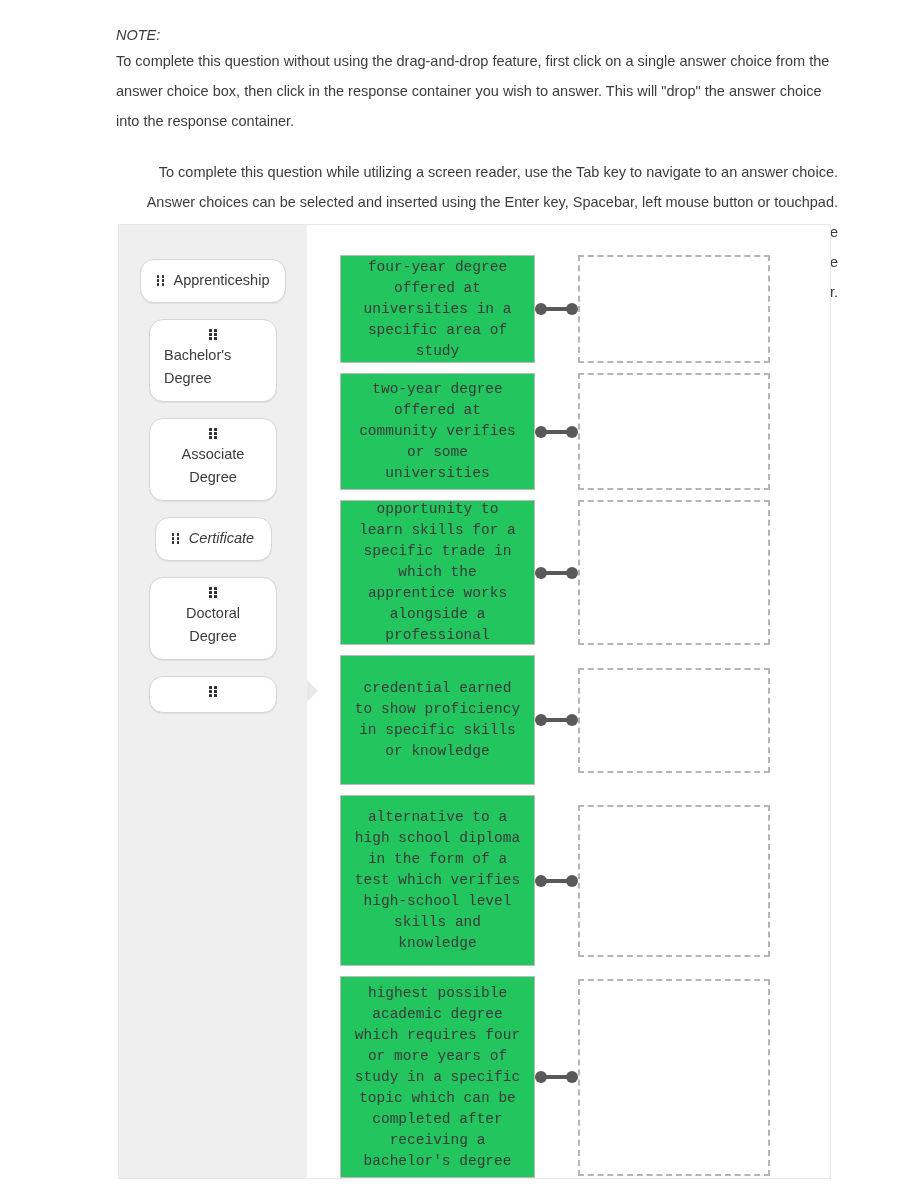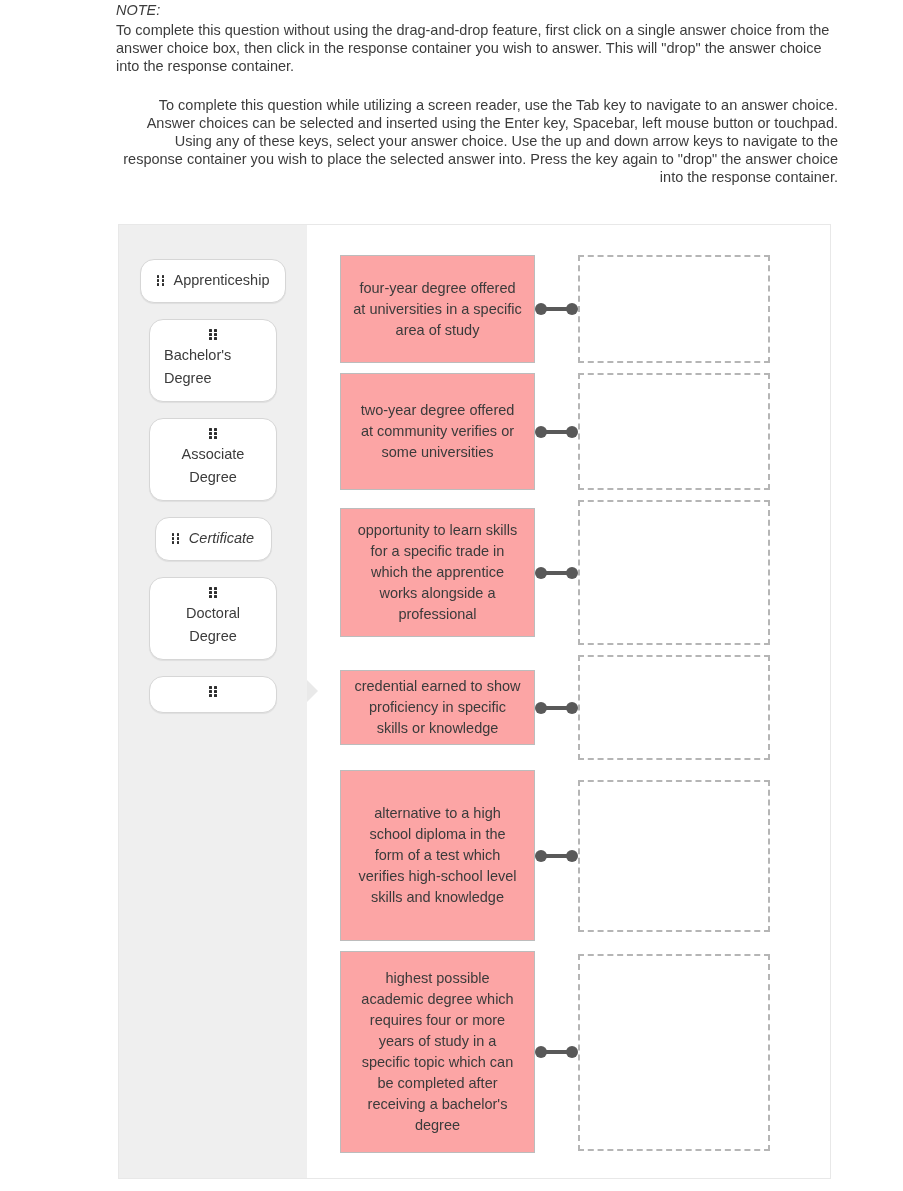--- a/index.html
+++ b/index.html
@@ -13,33 +13,33 @@
     font-family: "Liberation Sans", sans-serif;
     color: #333333;
     overflow: hidden;
     position: relative;
   }
 
   
   #instructions {
     position: absolute;
     left: 116px;
-    top: 0;
+    top: 25px;
     width: 722px;
   }
   .note-label {
     font-style: italic;
     font-size: 14.5px;
     line-height: 21px;
     color: #3c3c3c;
     margin: 0 0 0 0;
   }
   .note-para {
     font-size: 14.5px;
-    line-height: 18px;
+    line-height: 30px;
     color: #3c3c3c;
     margin: 0;
   }
   .note-para.second {
     margin-top: 21px;
     text-align: right;
   }
 
   
   #activity-panel {
@@ -144,29 +144,30 @@
   .match-row {
     display: flex;
     align-items: center;
     margin-bottom: 10px;
     padding-left: 33px;
   }
   .prompt-card {
     width: 195px;
     box-sizing: border-box;
     border: 1px solid #bcbcbc;
-    background: #fca5a5;
+    background: #22c55e;
     font-size: 14.5px;
     line-height: 21px;
     color: #3b3b3b;
     text-align: center;
     padding: 10px 12px;
     display: flex;
     align-items: center;
     justify-content: center;
+    font-family: Liberation Mono, monospace;
   }
   
   .connector {
     width: 43px;
     height: 14px;
     position: relative;
     flex: 0 0 43px;
   }
   .connector .bar {
     position: absolute;
@@ -281,31 +282,31 @@
       <div class="prompt-card" style="height:117px">two-year degree offered at community verifies or some universities</div>
       <div class="connector">
         <span class="bar"></span>
           <span class="knob left"></span>
           <span class="knob right"></span>
       </div>
       <div class="dropzone" style="height:117px"></div>
     </div>
 
     <div class="match-row">
-      <div class="prompt-card" style="height:129px">opportunity to learn skills for a specific trade in which the apprentice works alongside a professional</div>
+      <div class="prompt-card" style="height:145px">opportunity to learn skills for a specific trade in which the apprentice works alongside a professional</div>
       <div class="connector">
         <span class="bar"></span>
           <span class="knob left"></span>
           <span class="knob right"></span>
       </div>
       <div class="dropzone" style="height:145px"></div>
     </div>
 
     <div class="match-row">
-      <div class="prompt-card" style="height:75px">credential earned to show proficiency in specific skills or knowledge</div>
+      <div class="prompt-card" style="height:130px">credential earned to show proficiency in specific skills or knowledge</div>
       <div class="connector">
         <span class="bar"></span>
           <span class="knob left"></span>
           <span class="knob right"></span>
       </div>
       <div class="dropzone" style="height:105px"></div>
     </div>
 
     <div class="match-row">
       <div class="prompt-card" style="height:171px">alternative to a high school diploma in the form of a test which verifies high-school level skills and knowledge</div>

